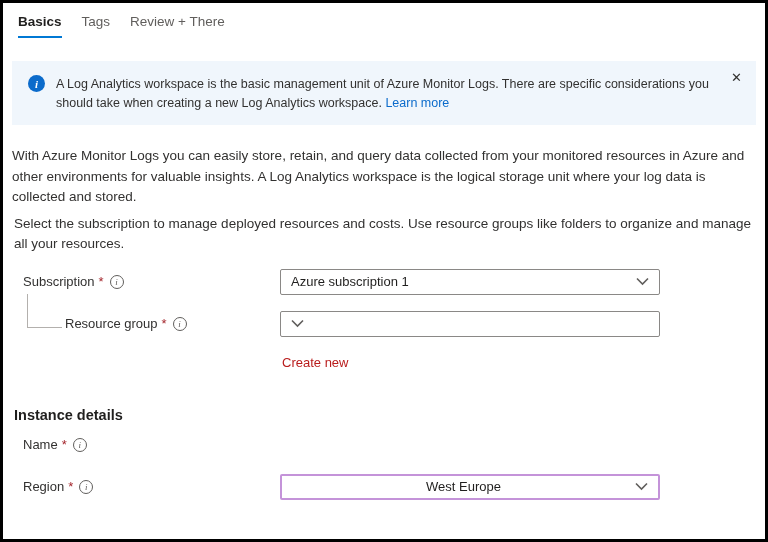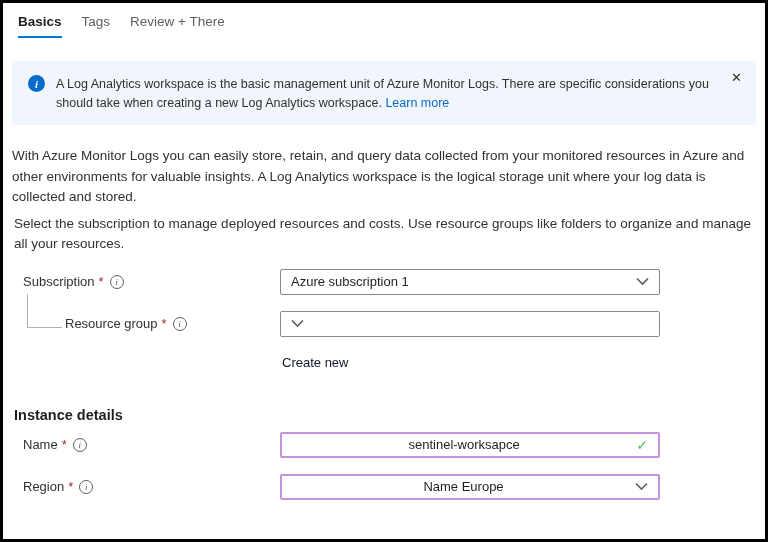--- a/index.html
+++ b/index.html
@@ -76,21 +76,21 @@
   .check { color: #57b857; font-size: 14px; font-weight: bold; }
   .connector-wrap { position: relative; }
   .connector {
     position: absolute; left: 4px; top: 25px;
     width: 35px; height: 34px;
     border-left: 1px solid #b3b0ad;
     border-bottom: 1px solid #b3b0ad;
   }
   .create-new {
     margin: -12px 0 0 259px;
-    font-size: 13px; color: #0f172a; cursor: pointer;
+    font-size: 13px; color: #b91c1c; cursor: pointer;
     display: inline-block;
   }
   .instance-heading { margin-top: 36px; }
   .tight-row { margin-top: 9px; text-align: center; }
 </style>
 </head>
 <body>
 
 <div class="frame">
 
@@ -156,34 +156,30 @@
   <div class="section-heading instance-heading">Instance details</div>
 
   <div class="form-area tight-row">
 
     <div class="form-row">
       <div class="label-col">
         <span>Name</span>
         <span class="req">*</span>
         <span class="info-circle">i</span>
       </div>
-      <div class="field purple">
-        <span class="value">sentinel-worksapce</span>
-        <span class="check">✓</span>
-      </div>
     </div>
 
     <div class="form-row">
       <div class="label-col">
         <span>Region</span>
         <span class="req">*</span>
         <span class="info-circle">i</span>
       </div>
       <div class="field purple">
-        <span class="value">Name Europe</span>
+        <span class="value">West Europe</span>
         <span class="chevron">
           <svg width="13" height="9" viewBox="0 0 13 9">
               <polyline points="1,1.5 6.5,7 12,1.5" fill="none" stroke="#605e5c" stroke-width="1.6"></polyline>
             </svg>
         </span>
       </div>
     </div>
   </div>
 
 </div>

